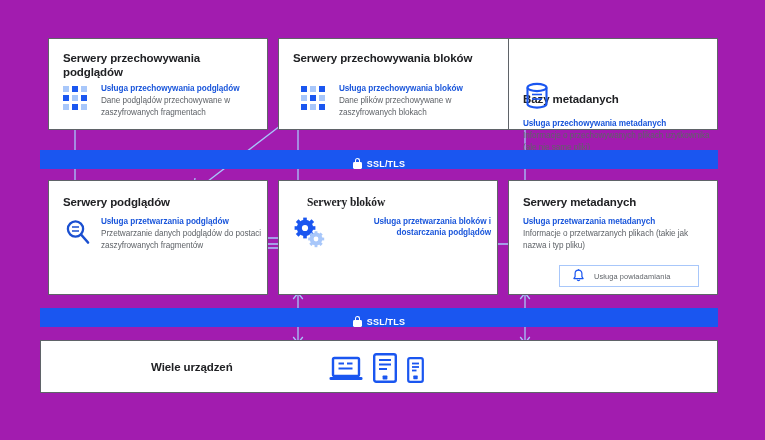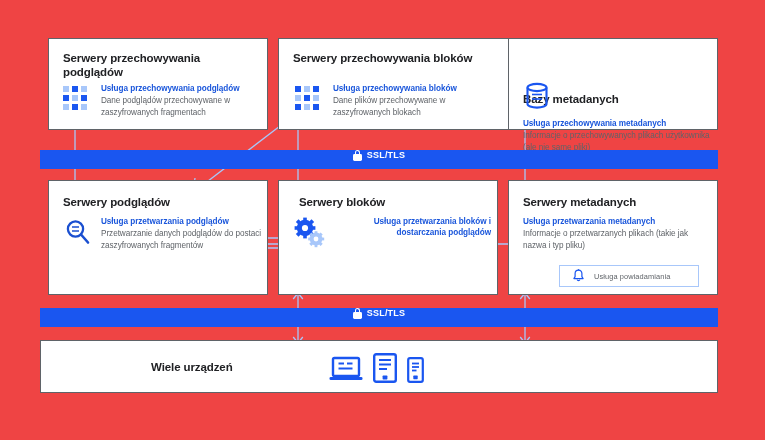--- a/index.html
+++ b/index.html
@@ -8,21 +8,21 @@
     padding: 0;
     background: #ffffff;
   }
   body {
     font-family: "Liberation Sans", "DejaVu Sans", sans-serif;
   }
   #canvas {
     position: relative;
     width: 765px;
     height: 440px;
-    background: #ef4444;
+    background: #a21caf;
     overflow: hidden;
   }
   .box {
     position: absolute;
     box-sizing: border-box;
     background: #ffffff;
     border: 1px solid #5f6368;
     z-index: 3;
   }
   .box-title {
@@ -61,21 +61,21 @@
     color: #5f6368;
     letter-spacing: -0.05px;
     margin-top: 0.5px;
   }
 
   
   .ssl-bar {
     position: absolute;
     background: #1a56f0;
     display: flex;
-    align-items: flex-start;
+    align-items: flex-end;
     justify-content: center;
     gap: 5px;
     z-index: 6;
   }
   .ssl-label {
     color: #ffffff;
     font-size: 9px;
     font-weight: bold;
     letter-spacing: 0.2px;
   }
@@ -237,21 +237,21 @@
       </div>
       <div class="svc-text">
         <div class="svc-head">Usługa przechowywania podglądów</div>
         <div class="svc-body">Dane podglądów przechowywane w zaszyfrowanych fragmentach</div>
       </div>
     </div>
   </div>
 
   <div class="box" style="left:278px; top:38px; width:233px; height:92px;padding-left:36px;">
     <div class="box-title" style="left:14px; top:12px; width:196px;">Serwery przechowywania bloków</div>
-    <div class="svc" style="left:16px; top:45px; width:196px;">
+    <div class="svc" style="left:22px; top:45px; width:196px;">
       <div class="svc-icon">
         <div class="grid9" style="margin-top:2px;">
           <i style="background:#1a56f0"></i>
             <i style="background:#a8c7fa"></i>
             <i style="background:#1a56f0"></i>
           <i style="background:#a8c7fa"></i>
             <i style="background:#1a56f0"></i>
             <i style="background:#a8c7fa"></i>
           <i style="background:#1a56f0"></i>
             <i style="background:#a8c7fa"></i>
@@ -303,21 +303,21 @@
         </svg>
       </div>
       <div class="svc-text">
         <div class="svc-head">Usługa przetwarzania podglądów</div>
         <div class="svc-body">Przetwarzanie danych podglądów do postaci zaszyfrowanych fragmentów</div>
       </div>
     </div>
   </div>
 
   <div class="box" style="left:278px; top:180px; width:220px; height:115px;">
-    <div class="box-title" style="left:20px; top:14px; width:190px;">Serwery bloków</div>
+    <div class="box-title" style="left:28px; top:14px; width:190px;font-family:Liberation Serif, serif;">Serwery bloków</div>
     <div class="svc" style="left:14px; top:36px; width:198px;">
       <div class="svc-icon" style="width:34px;">
         <svg width="34" height="34" viewBox="0 0 34 34">
           <g fill="#1a56f0">
             <circle cx="12" cy="11" r="8.2"></circle>
             <g>
               <rect x="10.2" y="0.6" width="3.6" height="4.2"></rect>
               <rect x="10.2" y="17.2" width="3.6" height="4.2"></rect>
               <rect x="1.6" y="9.2" width="4.2" height="3.6"></rect>
               <rect x="18.2" y="9.2" width="4.2" height="3.6"></rect>

